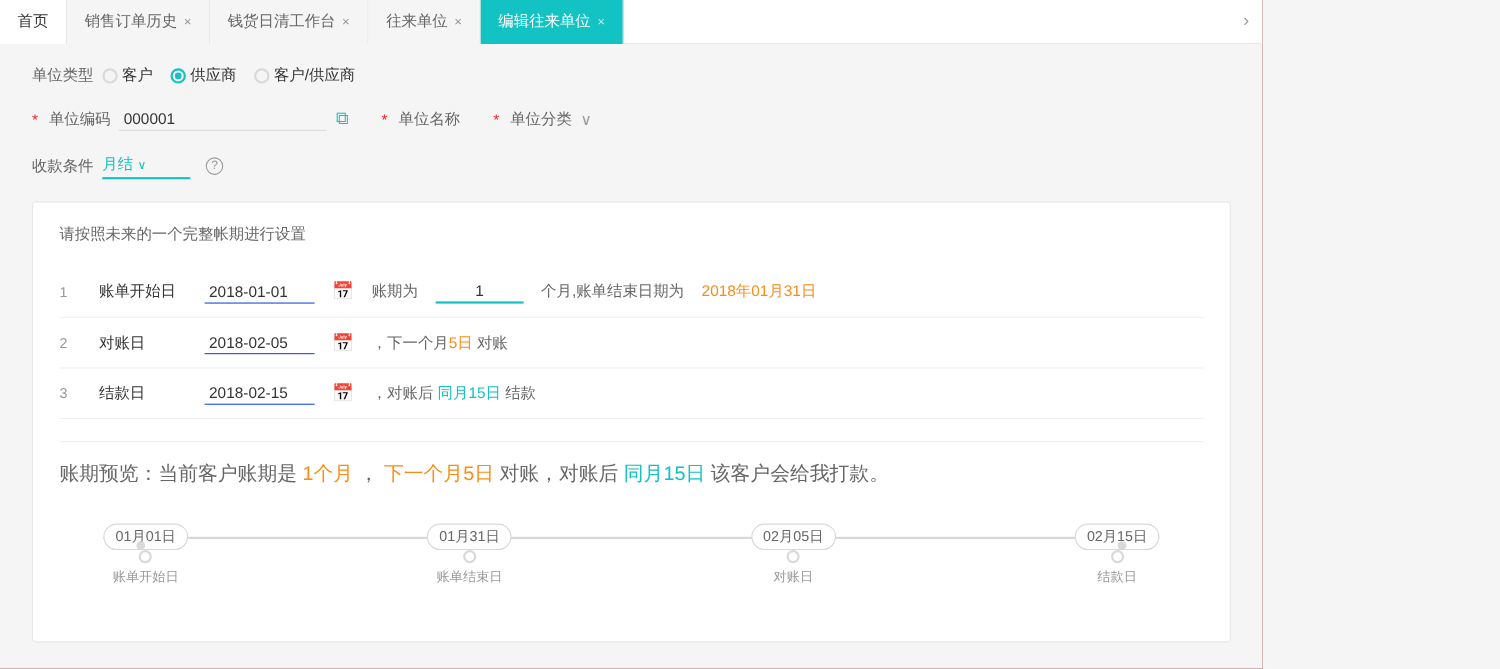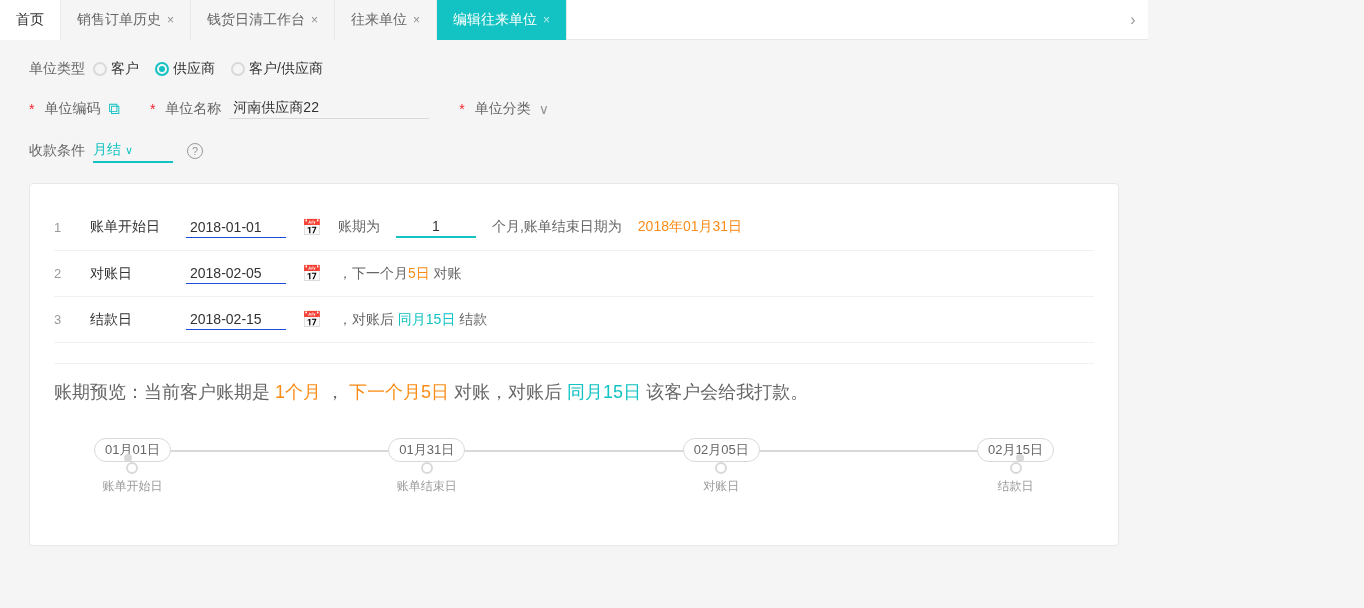--- a/index.html
+++ b/index.html
@@ -351,27 +351,27 @@
           </label>
         </div>
       </div>
     </div>
 
     <div class="form-row">
 
       <div class="form-field">
         <span class="required-star">*</span>
         <span class="form-label">单位编码</span>
+        <input class="form-input" type="text" value="000001" style="">
         <span class="calendar-icon">⧉</span>
       </div>
 
       <div class="form-field">
         <span class="required-star">*</span>
         <span class="form-label">单位名称</span>
-        <input class="form-input wide" type="text" value="河南供应商22" style="">
       </div>
 
       <div class="form-field">
         <span class="required-star">*</span>
         <span class="form-label">单位分类</span>
         <span class="dropdown-icon">∨</span>
       </div>
     </div>
 
     <div class="form-row">
@@ -379,20 +379,21 @@
         <span class="form-label">收款条件</span>
         <div class="condition-select">
           <span class="condition-value">月结</span>
           <span class="dropdown-icon" style="font-size:11px; color:#13c2c2;">∨</span>
         </div>
         <span class="help-icon">?</span>
       </div>
     </div>
 
     <div class="card">
+      <div class="card-hint">请按照未来的一个完整帐期进行设置</div>
 
       <div class="setting-row">
         <span class="row-num">1</span>
         <span class="row-label">账单开始日</span>
         <input class="date-input" type="text" value="2018-01-01" style="">
         <span class="calendar-icon">📅</span>
         <span class="row-desc">账期为</span>
         <input class="period-input" type="text" value="1" style="">
         <span class="row-desc">个月,账单结束日期为</span>
         <span class="highlight-orange">2018年01月31日</span>

